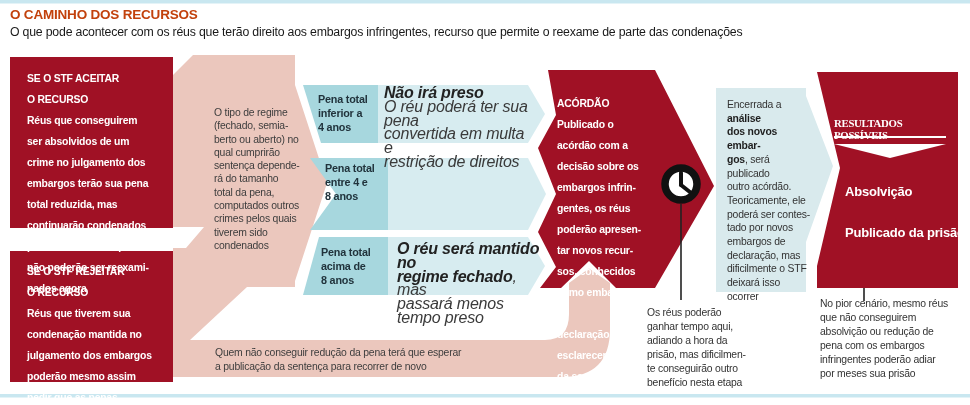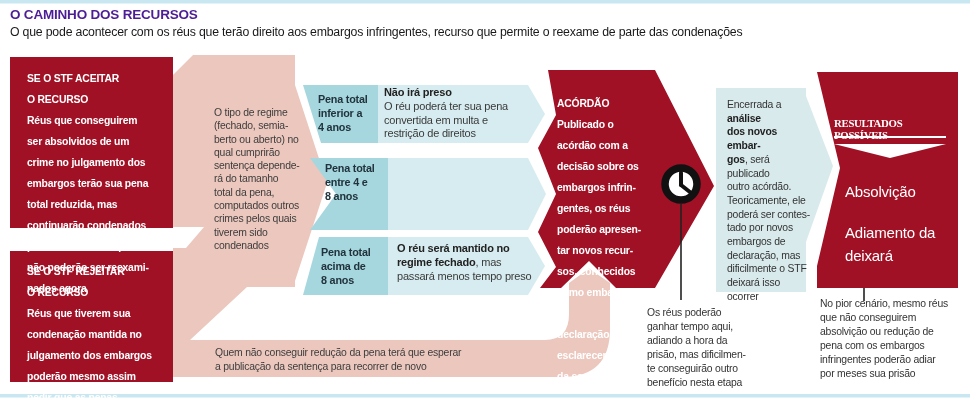--- a/index.html
+++ b/index.html
@@ -2,32 +2,32 @@
 <html><head>
 <meta charset="utf-8">
 <style>
   html,body{margin:0;padding:0;background:#fff;}
   #stage{
     position:relative;width:970px;height:405px;background:#fff;overflow:hidden;
     font-family:"Liberation Sans",sans-serif;letter-spacing:-0.2px;
   }
   #shapes{position:absolute;left:0;top:0;}
   .txt{position:absolute;white-space:pre-line;}
-  .hdr-title{font-size:13.5px;font-weight:bold;color:#4c1d95;}
+  .hdr-title{font-size:13.5px;font-weight:bold;color:#c2410c;}
   .hdr-sub{font-size:12.3px;color:#1a1a1a;}
   .redtxt{font-size:10.4px;line-height:21px;font-weight:bold;color:#fff;}
   .pinktxt{font-size:10.4px;line-height:13.3px;color:#3d3d3d;}
   .penalabel{font-size:10.8px;line-height:14px;font-weight:bold;color:#21333c;}
-  .outcome{font-size:11px;line-height:13.8px;color:#3a3a3a;}
+  .outcome{font-size:16px;line-height:13.8px;color:#3a3a3a;font-style:italic;}
   .outcome b{color:#222;}
   .paneltxt{font-size:10.4px;line-height:13.7px;color:#333;}
   .paneltxt b{color:#1f1f1f;}
   .note{font-size:10.4px;line-height:14px;color:#333;}
   .res-title{font-size:10.8px;font-weight:bold;color:#fff;letter-spacing:-0.3px;font-family:Liberation Serif, serif;}
-  .res-item{font-size:15px;font-weight:normal;color:#fff;line-height:23px;}
+  .res-item{font-size:13px;font-weight:bold;color:#fff;line-height:23px;}
 </style>
 </head>
 <body>
 
 <div id="stage">
 
   <svg id="shapes" width="970" height="405" viewBox="0 0 970 405">
 
     <rect x="0" y="0" width="970" height="3.5" fill="#c9e7f0"></rect>
     <rect x="0" y="394" width="970" height="3.5" fill="#c9e7f0"></rect>
@@ -142,21 +142,21 @@
 poderá ser contes-
 tado por novos
 embargos de
 declaração, mas
 dificilmente o STF
 deixará isso ocorrer</span></div>
 
   <div class="txt res-title" style="left:834px;top:117px;width:115px;">RESULTADOS POSSÍVEIS</div>
   <div class="txt" style="left:845px;top:162px;">
     <div class="res-item">Absolvição</div>
-    <div class="res-item">Adiamento da deixará</div>
+    <div class="res-item">Publicado da prisão</div>
   </div>
 
   <div class="txt pinktxt" style="left:215px;top:346px;width:330px;line-height:13.8px;">Quem não conseguir redução da pena terá que esperar
 a publicação da sentença para recorrer de novo</div>
   <div class="txt note" style="left:647px;top:306px;width:130px;">Os réus poderão
 ganhar tempo aqui,
 adiando a hora da
 prisão, mas dificilmen-
 te conseguirão outro
 benefício nesta etapa</div>

